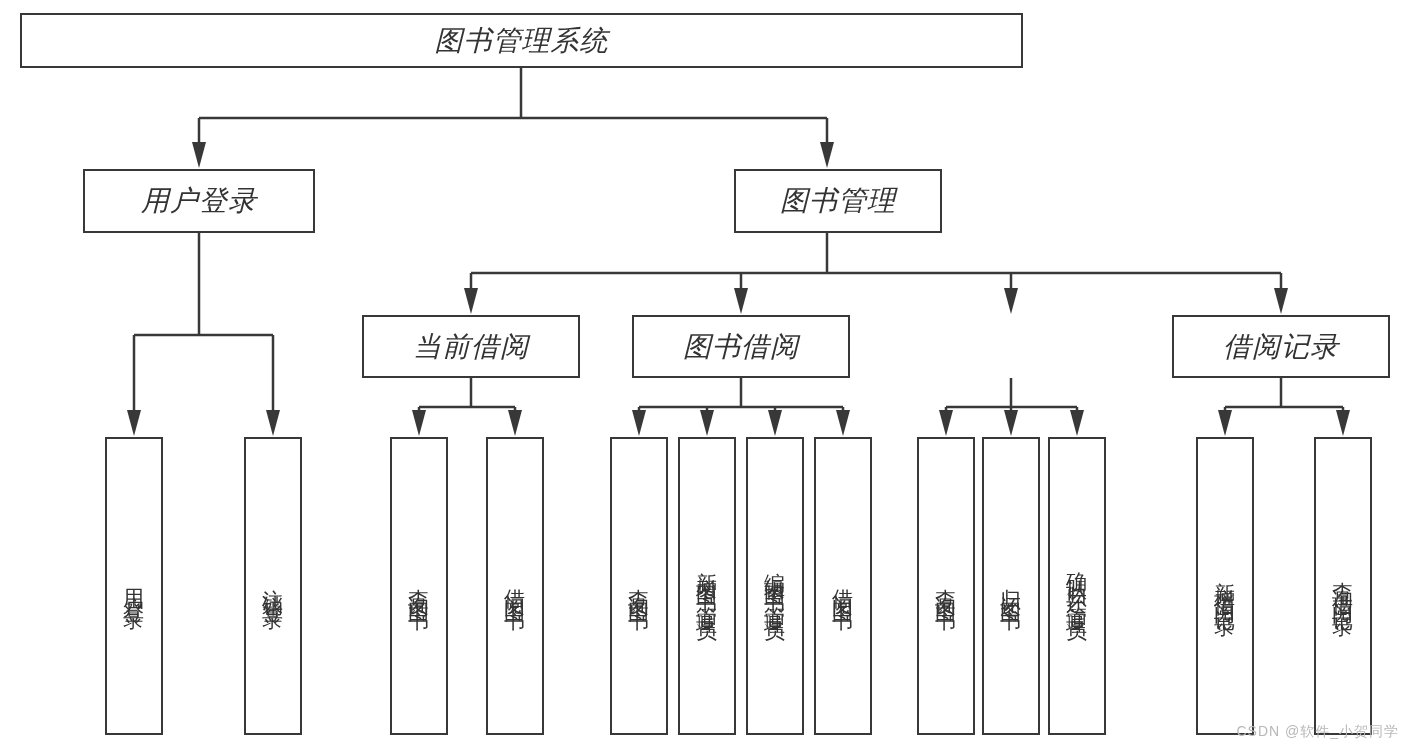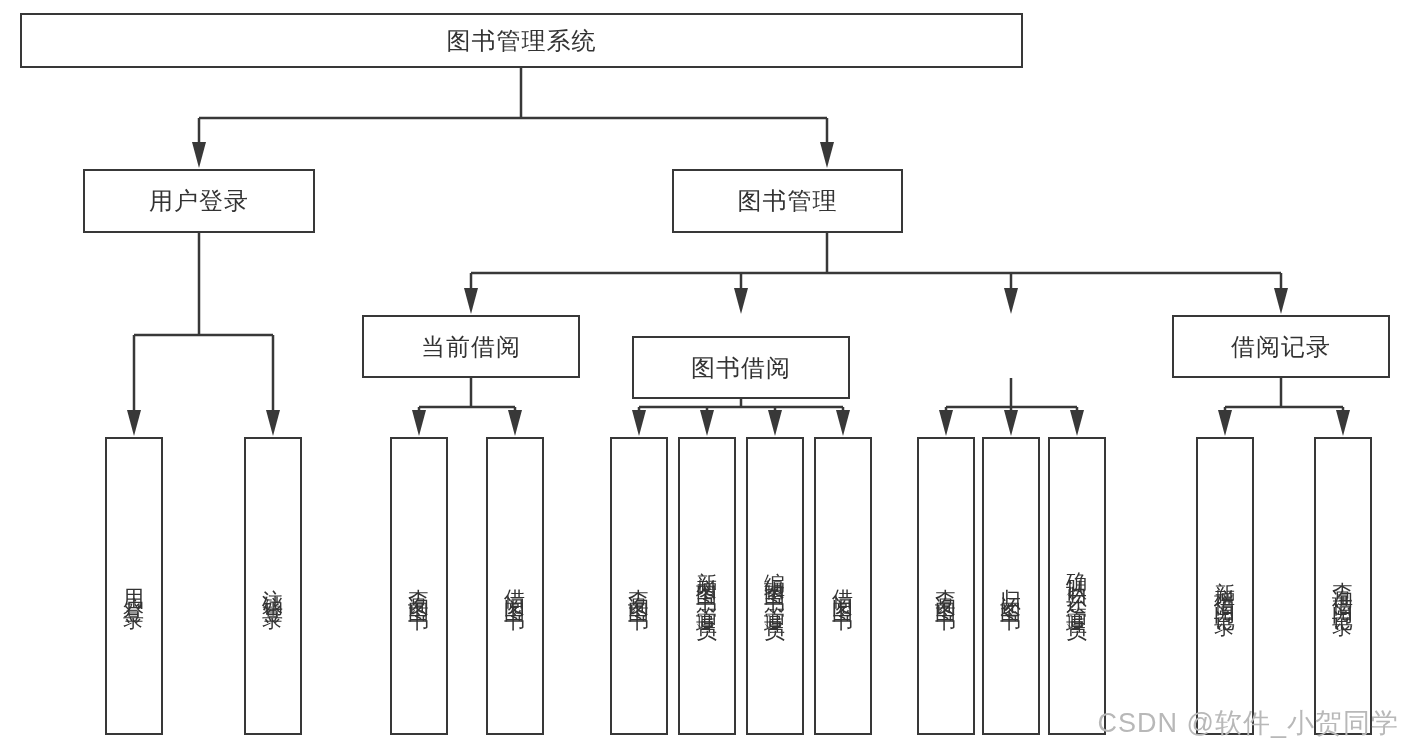--- a/index.html
+++ b/index.html
@@ -35,24 +35,25 @@
     fill: var(--line);
     stroke: none;
   }
   .hbox {
     position: absolute;
     background: #fff;
     border: 2.5px solid var(--line);
     display: flex;
     align-items: center;
     justify-content: center;
-    font-size: 24px;
+    font-size: 28px;
     letter-spacing: 1px;
     color: var(--text);
     white-space: nowrap;
+    font-style: italic;
   }
   .vbox {
     position: absolute;
     top: 437px;
     width: 58px;
     height: 298px;
     background: #fff;
     border: 2.5px solid var(--line);
     display: flex;
     align-items: center;
@@ -64,21 +65,21 @@
     font-size: 21px;
     letter-spacing: 7px;
     line-height: 1;
     color: var(--text);
     white-space: nowrap;
   }
   .watermark {
     position: absolute;
     right: 6px;
     bottom: 6px;
-    font-size: 27px;
+    font-size: 14px;
     color: var(--watermark);
     letter-spacing: 1px;
     white-space: nowrap;
     margin-left: 25px;
   }
 </style>
 </head>
 <body>
 
 <div class="canvas">
@@ -118,24 +119,24 @@
     <polygon points="939,410 953,410 946,436"></polygon>
     <polygon points="1004,410 1018,410 1011,436"></polygon>
     <polygon points="1070,410 1084,410 1077,436"></polygon>
     <polygon points="1218,410 1232,410 1225,436"></polygon>
     <polygon points="1336,410 1350,410 1343,436"></polygon>
   </svg>
 
   <div class="hbox" style="left:20px; top:13px; width:1003px; height:55px;">图书管理系统</div>
 
   <div class="hbox" style="left:83px; top:169px; width:232px; height:64px;">用户登录</div>
-  <div class="hbox" style="left:672px; top:169px; width:231px; height:64px;">图书管理</div>
+  <div class="hbox" style="left:734px; top:169px; width:208px; height:64px;">图书管理</div>
 
   <div class="hbox" style="left:362px; top:315px; width:218px; height:63px;">当前借阅</div>
-  <div class="hbox" style="left:632px; top:315px; width:218px; height:63px;margin-top:21px;">图书借阅</div>
+  <div class="hbox" style="left:632px; top:315px; width:218px; height:63px;">图书借阅</div>
   <div class="hbox" style="left:1172px; top:315px; width:218px; height:63px;">借阅记录</div>
 
   <div class="vbox" style="left:105px;">
     <span>用户登录</span>
   </div>
   <div class="vbox" style="left:244px;">
     <span>注销登录</span>
   </div>
 
   <div class="vbox" style="left:390px;">

